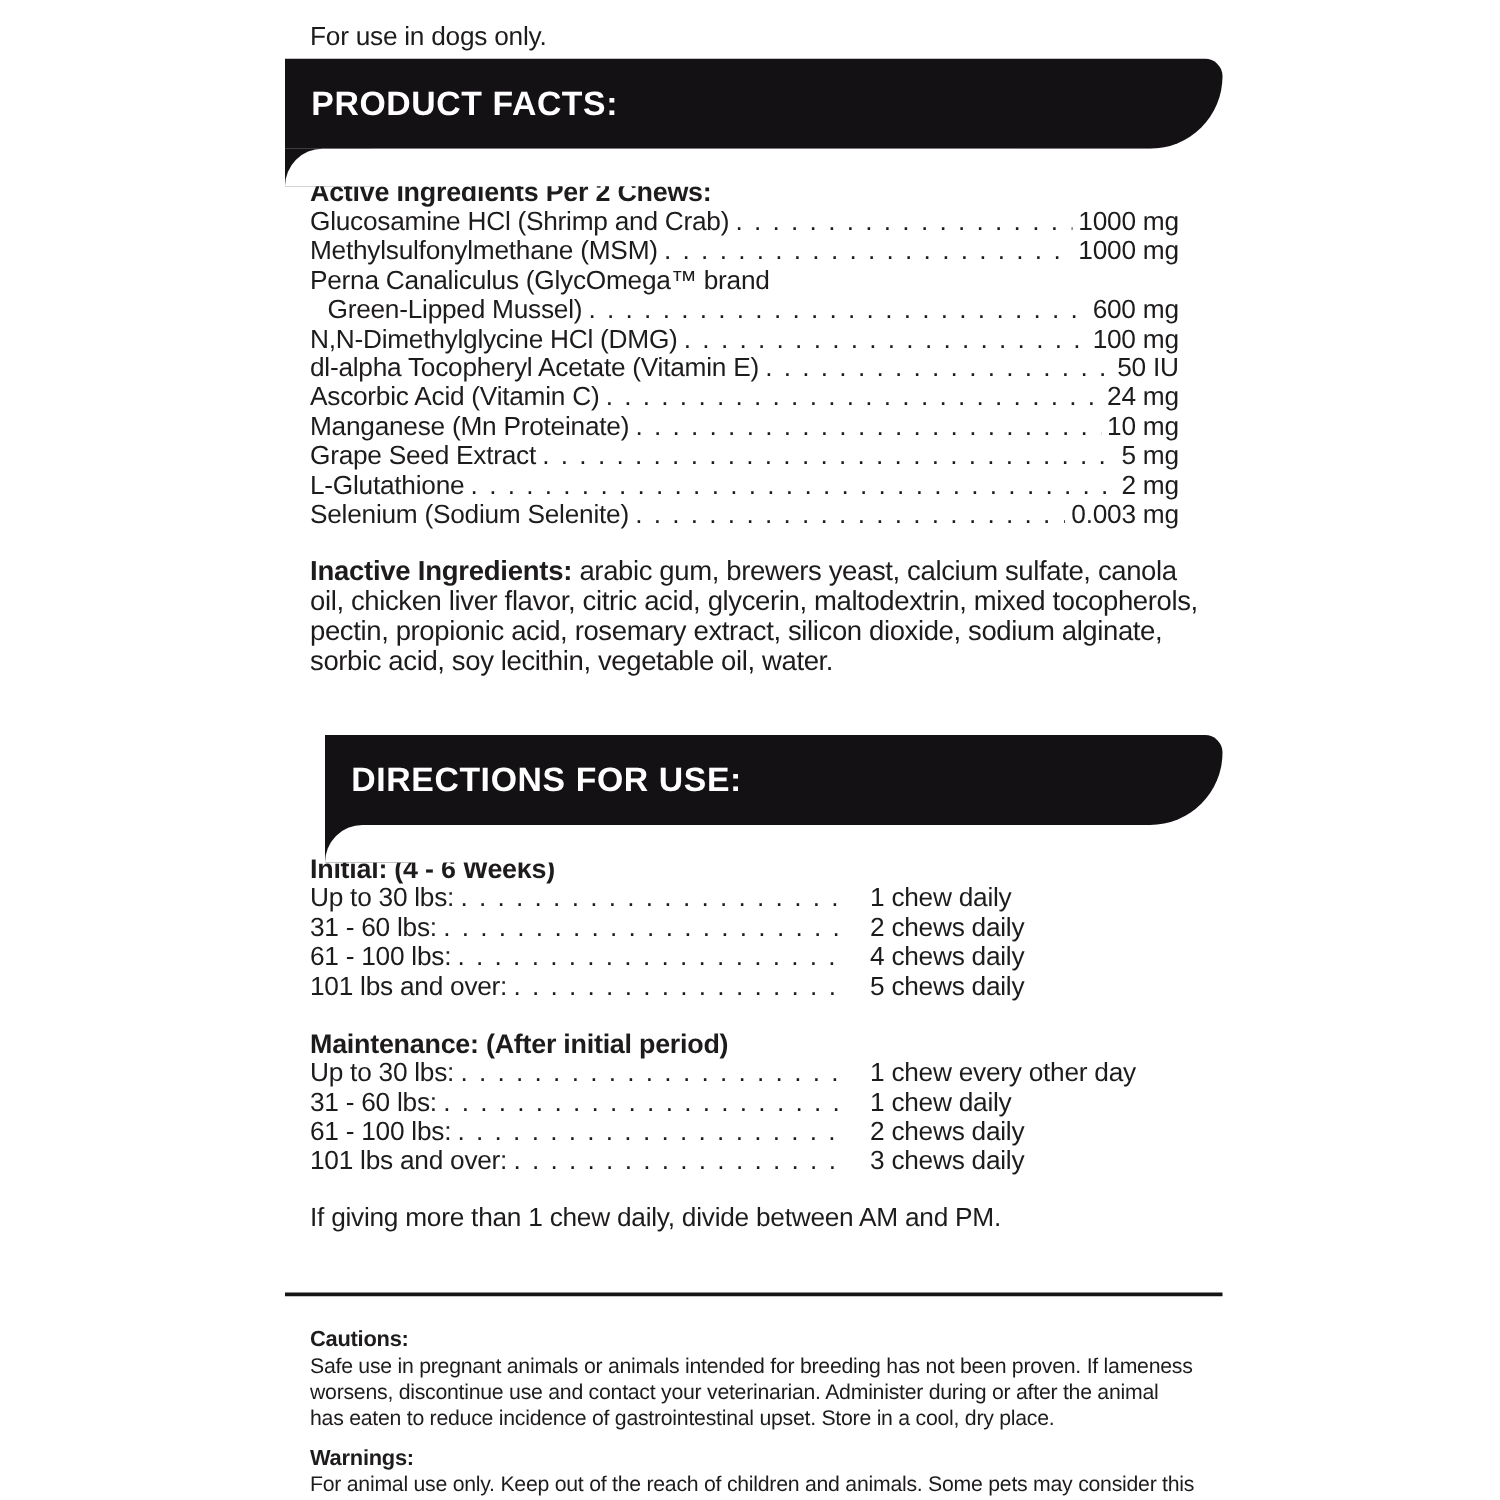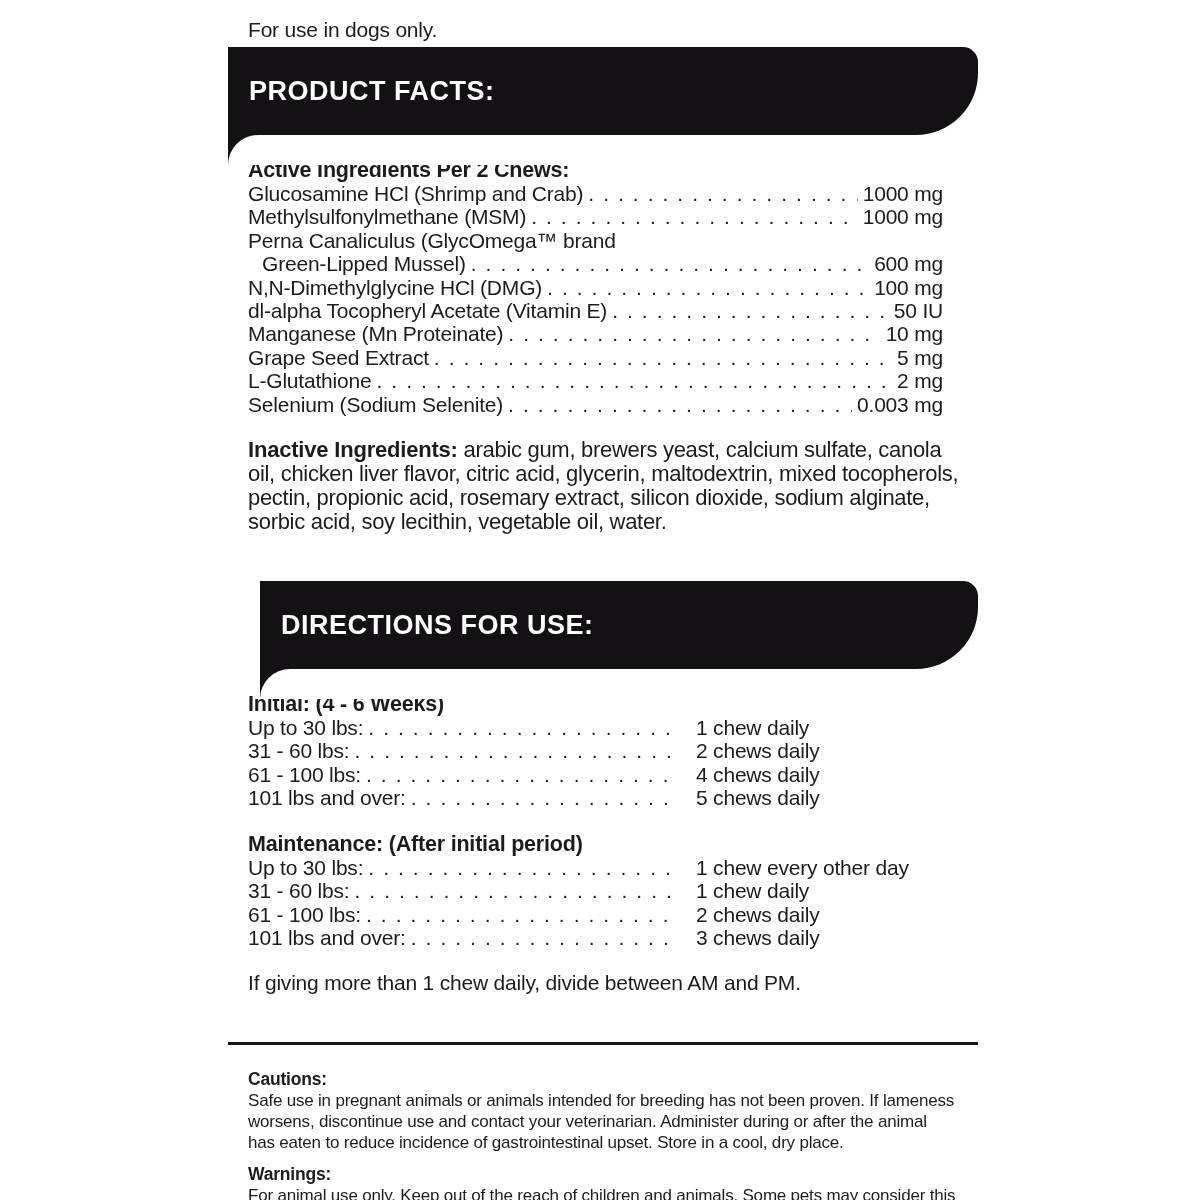--- a/index.html
+++ b/index.html
@@ -7,21 +7,21 @@
     width:1200px;height:1200px;position:relative;background:#ffffff;
     font-family:"Liberation Sans", sans-serif;color:#1e1b1c;overflow:hidden;
     -webkit-font-smoothing:antialiased;
   }
   .label{position:absolute;left:228px;top:0;width:750px;}
   .top-note{margin-top:17px;padding-left:20px;font-size:21px;line-height:26px;letter-spacing:-0.2px;}
 
   
   .banner{margin-top:4px;}
   .banner-bar{
-    background:#141114;color:#ffffff;height:88px;display:flex;align-items:center;
+    background:#141114;color:#ffffff;height:72px;display:flex;align-items:center;
     padding-left:21px;border-radius:0 15px 62px 0;
     font-weight:bold;font-size:27px;letter-spacing:0.5px;
   }
   .banner-wedge{position:relative;height:30px;}
   .wedge-black{position:absolute;left:0;top:0;width:70px;height:100%;background:#141114;}
   .wedge-white{position:absolute;left:0;top:0;right:0;bottom:0;background:#ffffff;border-top-left-radius:30px;}
 
   .content{padding:0 35px 0 20px;margin-top:-7px;letter-spacing:-0.2px;}
   .sec-heading{font-weight:bold;font-size:21.5px;line-height:24px;}
 
@@ -96,20 +96,25 @@
           <span class="row-name">N,N-Dimethylglycine HCl (DMG)</span>
           <span class="dots"></span>
           <span class="ing-value">100 mg</span>
         </div>
         <div class="row">
           <span class="row-name">dl-alpha Tocopheryl Acetate (Vitamin E)</span>
           <span class="dots"></span>
           <span class="ing-value">50 IU</span>
         </div>
         <div class="row">
+          <span class="row-name">Ascorbic Acid (Vitamin C)</span>
+          <span class="dots"></span>
+          <span class="ing-value">24 mg</span>
+        </div>
+        <div class="row">
           <span class="row-name">Manganese (Mn Proteinate)</span>
           <span class="dots"></span>
           <span class="ing-value">10 mg</span>
         </div>
         <div class="row">
           <span class="row-name">Grape Seed Extract</span>
           <span class="dots"></span>
           <span class="ing-value">5 mg</span>
         </div>
         <div class="row">

